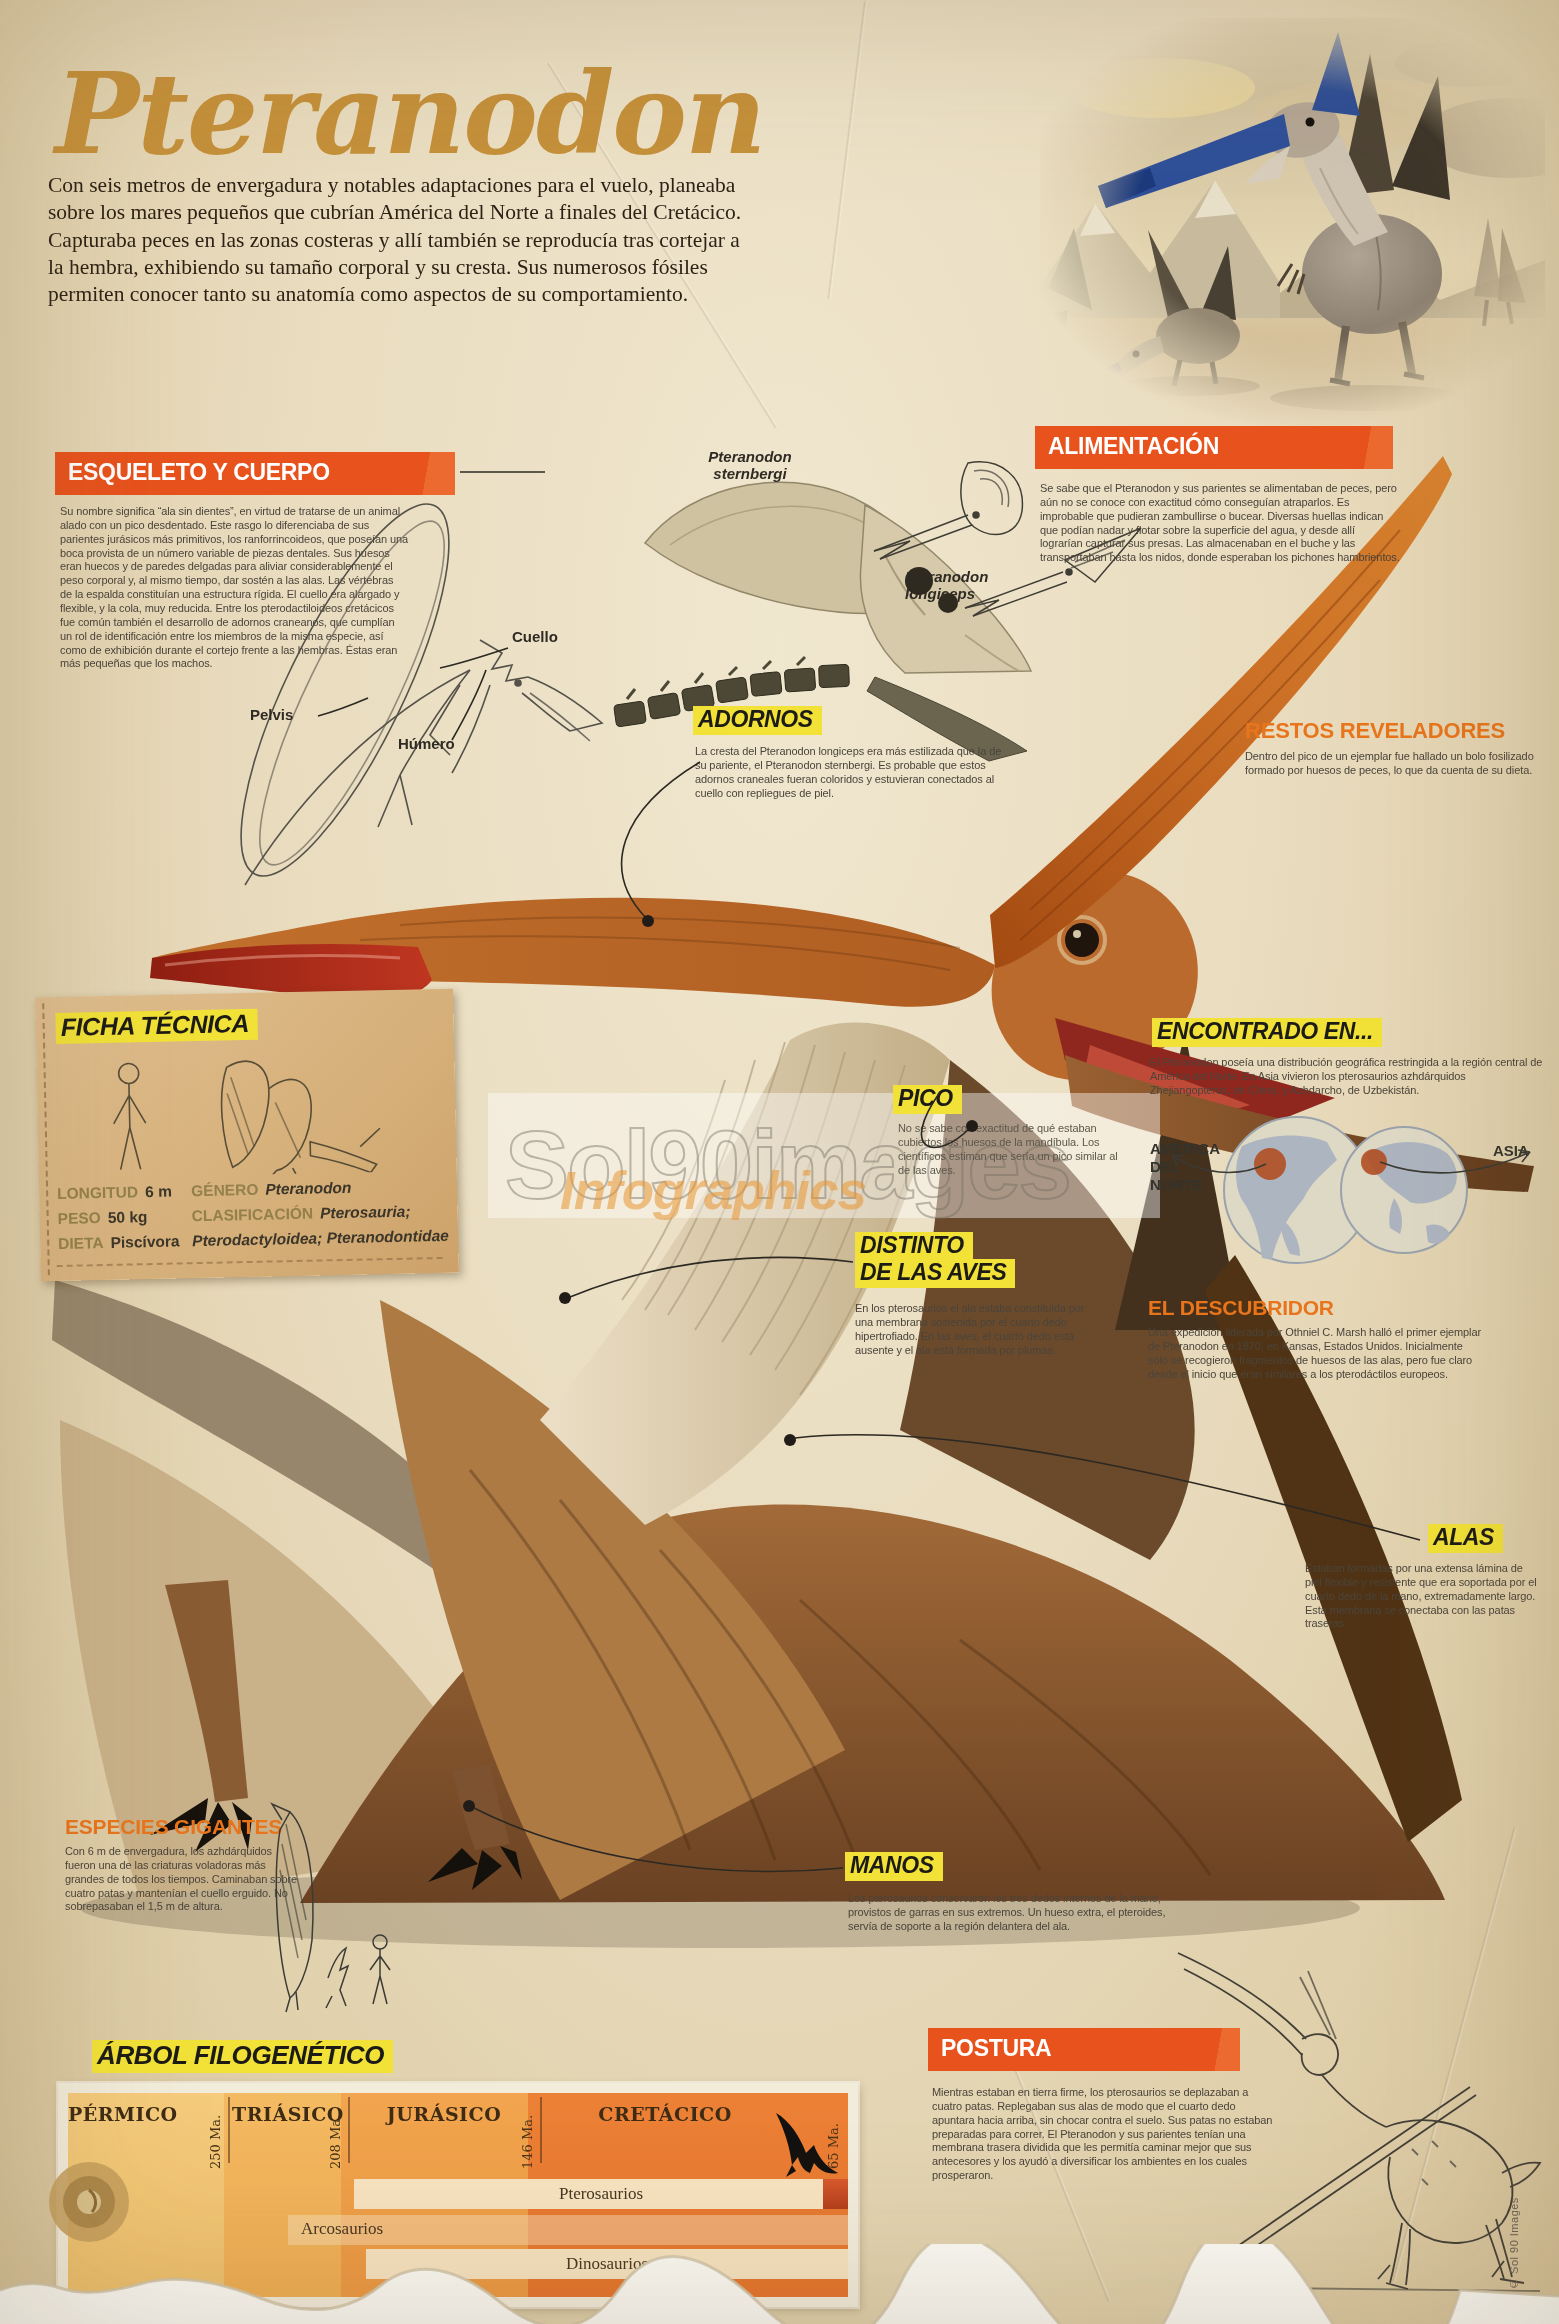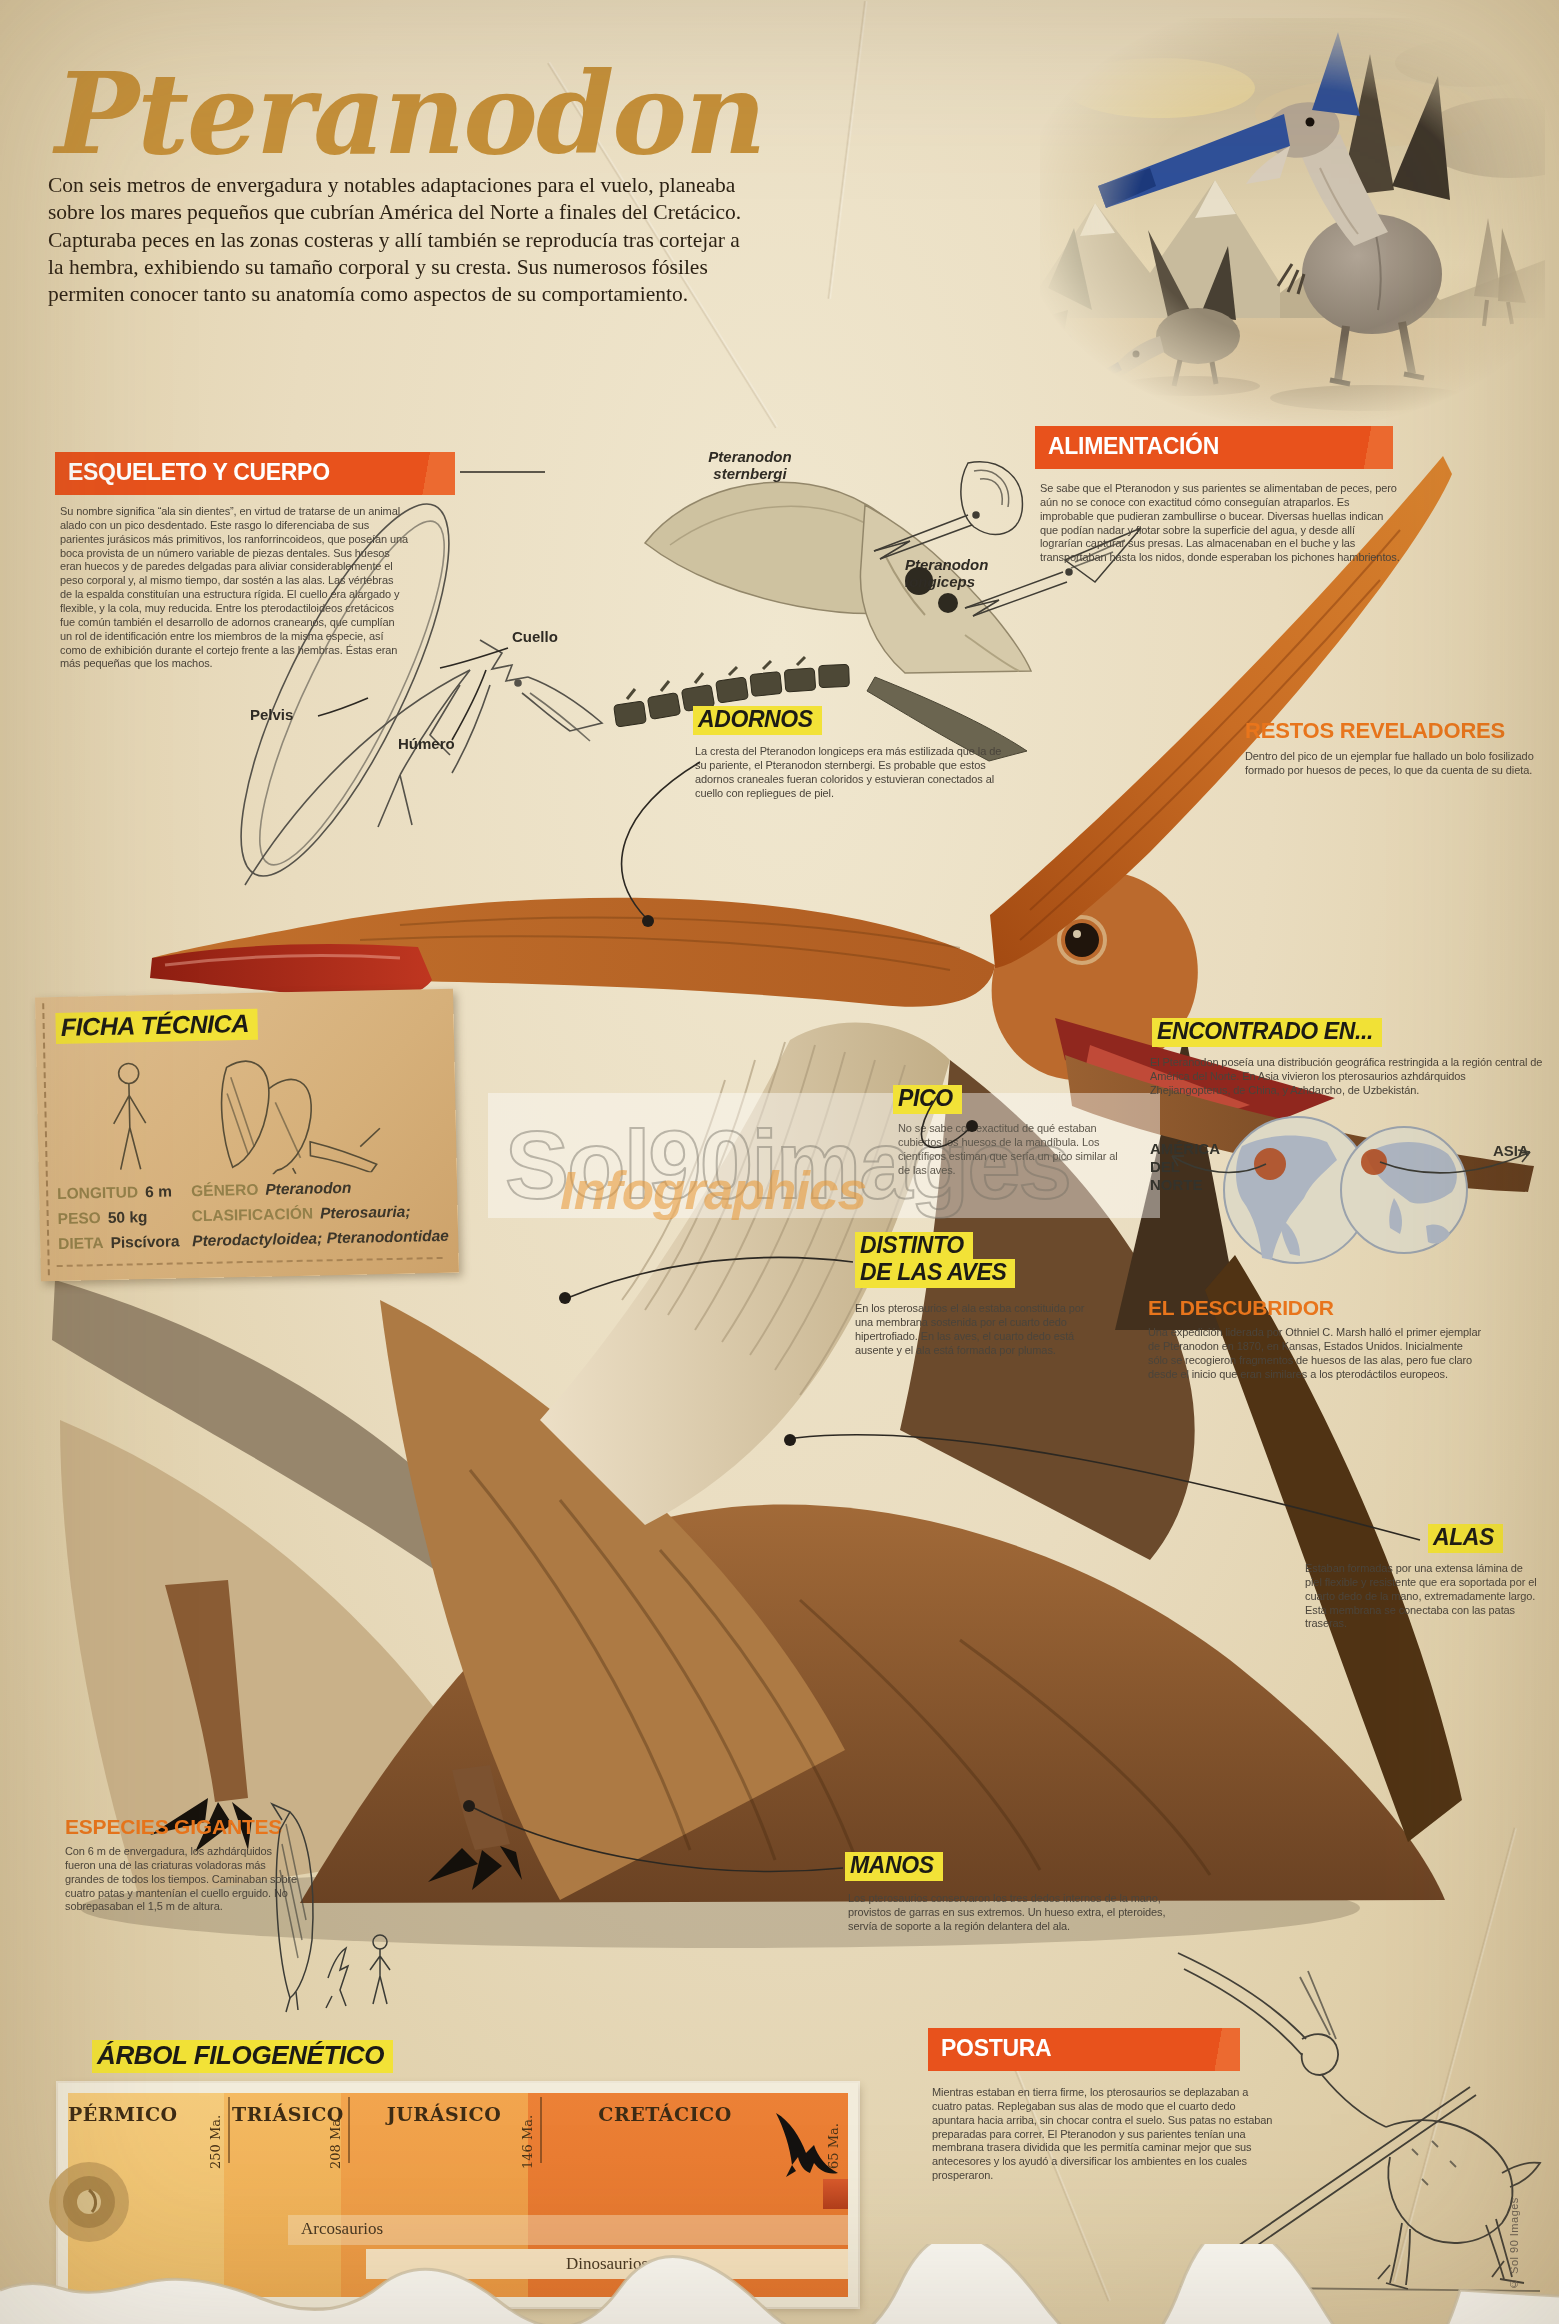--- a/index.html
+++ b/index.html
@@ -271,21 +271,21 @@
   <div class="abs intro" style="left:48px;top:172px;width:700px;">Con seis metros de envergadura y notables adaptaciones para el vuelo, planeaba sobre los mares pequeños que cubrían América del Norte a finales del Cretácico. Capturaba peces en las zonas costeras y allí también se reproducía tras cortejar a la hembra, exhibiendo su tamaño corporal y su cresta. Sus numerosos fósiles permiten conocer tanto su anatomía como aspectos de su comportamiento.</div>
 
   <div class="abs bar" style="left:55px;top:452px;width:400px;">ESQUELETO Y CUERPO</div>
   <div class="abs body-txt" style="left:60px;top:505px;width:348px;">Su nombre significa “ala sin dientes”, en virtud de tratarse de un animal alado con un pico desdentado. Este rasgo lo diferenciaba de sus parientes jurásicos más primitivos, los ranforrincoideos, que poseían una boca provista de un número variable de piezas dentales. Sus huesos eran huecos y de paredes delgadas para aliviar considerablemente el peso corporal y, al mismo tiempo, dar sostén a las alas. Las vértebras de la espalda constituían una estructura rígida. El cuello era alargado y flexible, y la cola, muy reducida. Entre los pterodactiloideos cretácicos fue común también el desarrollo de adornos craneanos, que cumplían un rol de identificación entre los miembros de la misma especie, así como de exhibición durante el cortejo frente a las hembras. Éstas eran más pequeñas que los machos.</div>
 
   <div class="abs sk-label" style="left:512px;top:628px;">Cuello</div>
   <div class="abs sk-label" style="left:250px;top:706px;">Pelvis</div>
   <div class="abs sk-label" style="left:398px;top:735px;">Húmero</div>
 
   <div class="abs skull-label" style="left:690px;top:448px;width:120px;text-align:center;">Pteranodon sternbergi</div>
-  <div class="abs skull-label" style="left:905px;top:556px;width:115px;">Pteranodon longiceps</div>
+  <div class="abs skull-label" style="left:905px;top:568px;width:115px;">Pteranodon longiceps</div>
 
   <div class="abs bar" style="left:1035px;top:426px;width:358px;">ALIMENTACIÓN</div>
   <div class="abs body-txt" style="left:1040px;top:482px;width:360px;">Se sabe que el Pteranodon y sus parientes se alimentaban de peces, pero aún no se conoce con exactitud cómo conseguían atraparlos. Es improbable que pudieran zambullirse o bucear. Diversas huellas indican que podían nadar y flotar sobre la superficie del agua, y desde allí lograrían capturar sus presas. Las almacenaban en el buche y las transportaban hasta los nidos, donde esperaban los pichones hambrientos.</div>
 
   <div class="abs orange-head" style="left:1245px;top:718px;font-size:22px;">RESTOS REVELADORES</div>
   <div class="abs body-txt" style="left:1245px;top:750px;width:300px;">Dentro del pico de un ejemplar fue hallado un bolo fosilizado formado por huesos de peces, lo que da cuenta de su dieta.</div>
 
   <div class="abs ylabel" style="left:693px;top:706px;">ADORNOS</div>
   <div class="abs body-txt" style="left:695px;top:745px;width:310px;">La cresta del Pteranodon longiceps era más estilizada que la de su pariente, el Pteranodon sternbergi. Es probable que estos adornos craneales fueran coloridos y estuvieran conectados al cuello con repliegues de piel.</div>
 
@@ -415,20 +415,23 @@
 
     <div class="abs" style="left:170px;top:14px;width:2px;height:66px;background:rgba(80,50,20,.55);"></div>
     <div class="abs" style="left:290px;top:14px;width:2px;height:66px;background:rgba(80,50,20,.55);"></div>
     <div class="abs" style="left:482px;top:14px;width:2px;height:66px;background:rgba(80,50,20,.55);"></div>
     <div class="abs tick" style="left:150px;top:16px;height:70px;">250 Ma.</div>
     <div class="abs tick" style="left:270px;top:16px;height:70px;">208 Ma.</div>
     <div class="abs tick" style="left:462px;top:16px;height:70px;">146 Ma.</div>
     <div class="abs tick" style="left:768px;top:16px;height:70px;">65 Ma.</div>
 
     <div class="abs" style="left:230px;top:132px;width:560px;height:30px;background:rgba(247,226,190,.45);"></div>
+    <div class="abs" style="left:296px;top:96px;width:494px;height:30px;background:#f7e3c0;display:flex;align-items:center;justify-content:center;">
+      <span class="tl-bar-label">Pterosaurios</span>
+    </div>
     <div class="abs" style="left:765px;top:96px;width:25px;height:30px;background:linear-gradient(#d85a2c,#b23d1a);"></div>
     <div class="abs tl-bar-label" style="left:243px;top:136px;">Arcosaurios</div>
     <div class="abs" style="left:308px;top:166px;width:482px;height:30px;background:#f7e3c0;display:flex;align-items:center;justify-content:center;">
       <span class="tl-bar-label">Dinosaurios</span>
     </div>
 
     <svg class="abs" style="left:698px;top:26px;" width="85" height="72" viewBox="0 0 85 72">
       <path d="M20 4 C28 20 34 38 36 56 L42 48 C44 56 48 62 54 64 L58 54 C64 62 72 66 82 64 C70 58 62 48 58 36 L50 44 C44 28 34 12 20 4 Z" fill="#141210"></path>
       <path d="M36 56 L30 68 L40 62 Z" fill="#141210"></path>
     </svg>

